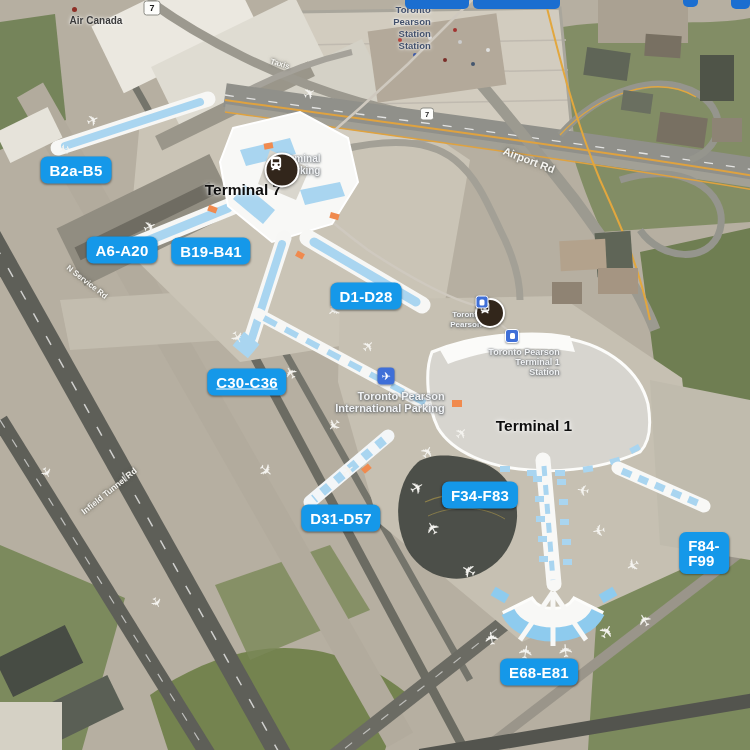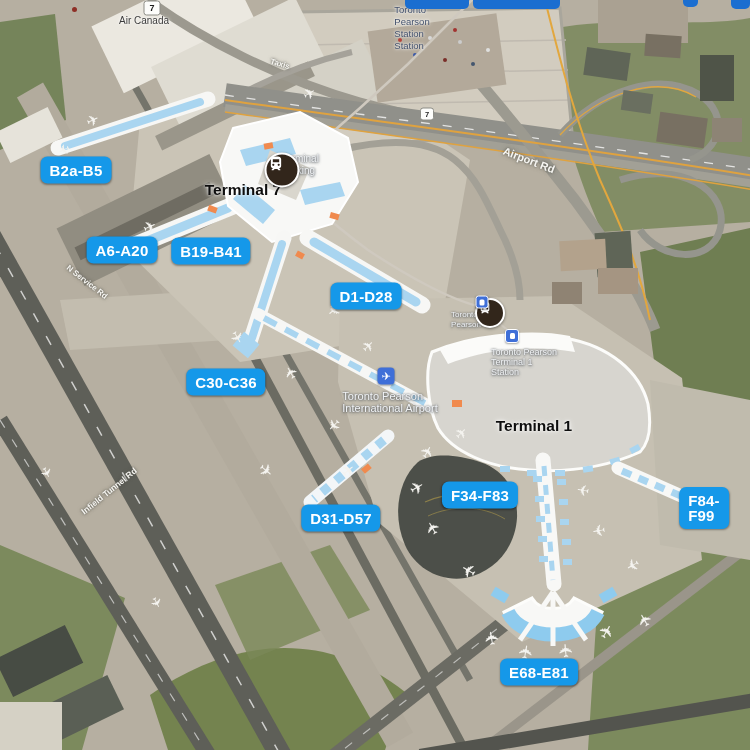--- a/index.html
+++ b/index.html
@@ -12,24 +12,24 @@
     background:var(--badge-blue,#1598e9);color:#fff;
     font-weight:700;font-size:15px;line-height:1;padding:6px 9px;border-radius:7px;
     letter-spacing:.2px;box-shadow:0 1px 2px rgba(0,0,0,.35);cursor:pointer;}
   
   .term-label{z-index:4;font-size:15.5px;font-weight:600;color:#0e0e0e;
     text-shadow:0 0 3px #fff,0 0 6px rgba(255,255,255,.75);}
   
   .road-label{z-index:3;color:#f7f6f2;font-weight:600;
     text-shadow:0 0 2px rgba(90,90,82,.95),0 0 4px rgba(90,90,82,.6);}
   
-  .poi-label{z-index:3;text-align:left;font-weight:400;}
+  .poi-label{z-index:3;text-align:right;font-weight:700;}
   .halo-dark{color:#f1f3f5;text-shadow:0 0 2px rgba(86,92,99,.95),0 1px 3px rgba(70,76,82,.8);}
   .halo-white{color:#42506b;text-shadow:0 0 2px #fff,0 0 4px rgba(255,255,255,.9);}
-  .gray-poi{color:#3b3b3b;text-shadow:0 0 2px #fff,0 0 4px rgba(255,255,255,.9);margin-left:48px;}
+  .gray-poi{color:#3b3b3b;text-shadow:0 0 2px #fff,0 0 4px rgba(255,255,255,.9);}
   
   .station-icon{position:absolute;transform:translate(-50%,-50%);z-index:5;cursor:pointer;
     background:var(--station-brown,#32261b);border:2.5px solid #fff;border-radius:50%;
     box-shadow:0 1px 3px rgba(0,0,0,.45);display:flex;align-items:center;justify-content:center;}
   .transit-sq{position:absolute;transform:translate(-50%,-50%);z-index:5;cursor:pointer;
     background:var(--transit-blue,#3f6fd8);border:1.5px solid #fff;border-radius:3px;
     box-shadow:0 1px 2px rgba(0,0,0,.35);display:flex;align-items:center;justify-content:center;}
   .transit-sq i{display:block;width:5px;height:6px;background:#fff;border-radius:1.5px;}
   .airport-icon{position:absolute;transform:translate(-50%,-50%);z-index:5;cursor:pointer;
     width:17px;height:17px;background:var(--transit-blue,#3f74d6);border-radius:4px;
@@ -267,21 +267,21 @@
 <div class="ov road-label" style="left:87px;top:282px;font-size:8px;transform:translate(-50%,-50%) rotate(38deg);">N Service Rd</div>
 <div class="ov road-label" style="left:109px;top:491px;font-size:8.5px;transform:translate(-50%,-50%) rotate(-39deg);">Infield Tunnel Rd</div>
 
 <div class="ov poi-label halo-dark lh11" style="left:300px;top:164px;font-size:10px;z-index:4;">
   <span>Terminal</span><br>
   <span>Parking</span>
 </div>
 
 <div class="ov poi-label halo-dark lh11" style="left:390px;top:402px;font-size:11px;">
   <span>Toronto Pearson</span><br>
-  <span>International Airport</span>
+  <span>International Parking</span>
 </div>
 
 <div class="ov poi-label halo-dark lh10" style="left:466px;top:320px;font-size:8px;z-index:4;">
   <span>Toronto</span><br>
   <span>Pearson</span>
 </div>
 
 <div class="ov poi-label halo-dark lh10" style="left:524px;top:362px;font-size:9px;">
   <span>Toronto Pearson</span><br>
   <span>Terminal 1</span><br>
@@ -313,19 +313,19 @@
 
 <div class="top-frag" style="left:405px;width:64px;height:9px;"></div>
 <div class="top-frag" style="left:473px;width:87px;height:9px;"></div>
 <div class="top-frag" style="left:683px;width:15px;height:7px;"></div>
 <div class="top-frag" style="left:731px;width:19px;height:9px;"></div>
 
 <div class="badge" style="left:76px;top:170px;text-align:right;">B2a-B5</div>
 <div class="badge" style="left:122px;top:250px;">A6-A20</div>
 <div class="badge" style="left:211px;top:251px;text-align:center;">B19-B41</div>
 <div class="badge" style="left:366px;top:296px;">D1-D28</div>
-<div class="badge" style="left:226px;top:382px;">C30-C36</div>
+<div class="badge" style="left:247px;top:382px;text-decoration:underline;">C30-C36</div>
 <div class="badge" style="left:341px;top:518px;">D31-D57</div>
 <div class="badge" style="left:480px;top:495px;">F34-F83</div>
-<div class="badge" style="left:704px;top:508px;">F84-F99</div>
+<div class="badge" style="left:704px;top:553px;">F84-F99</div>
 <div class="badge" style="left:539px;top:672px;">E68-E81</div>
 
 </div>
 
 </body></html>

